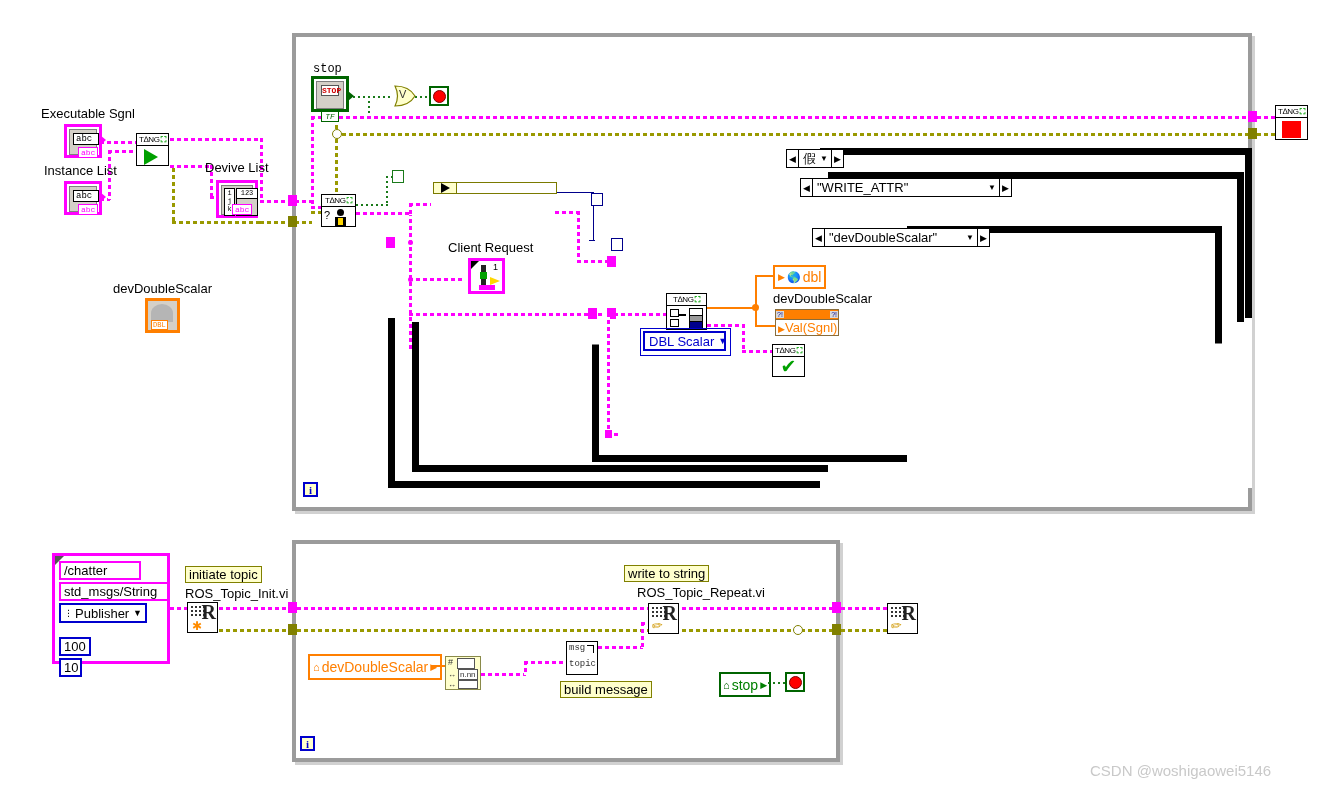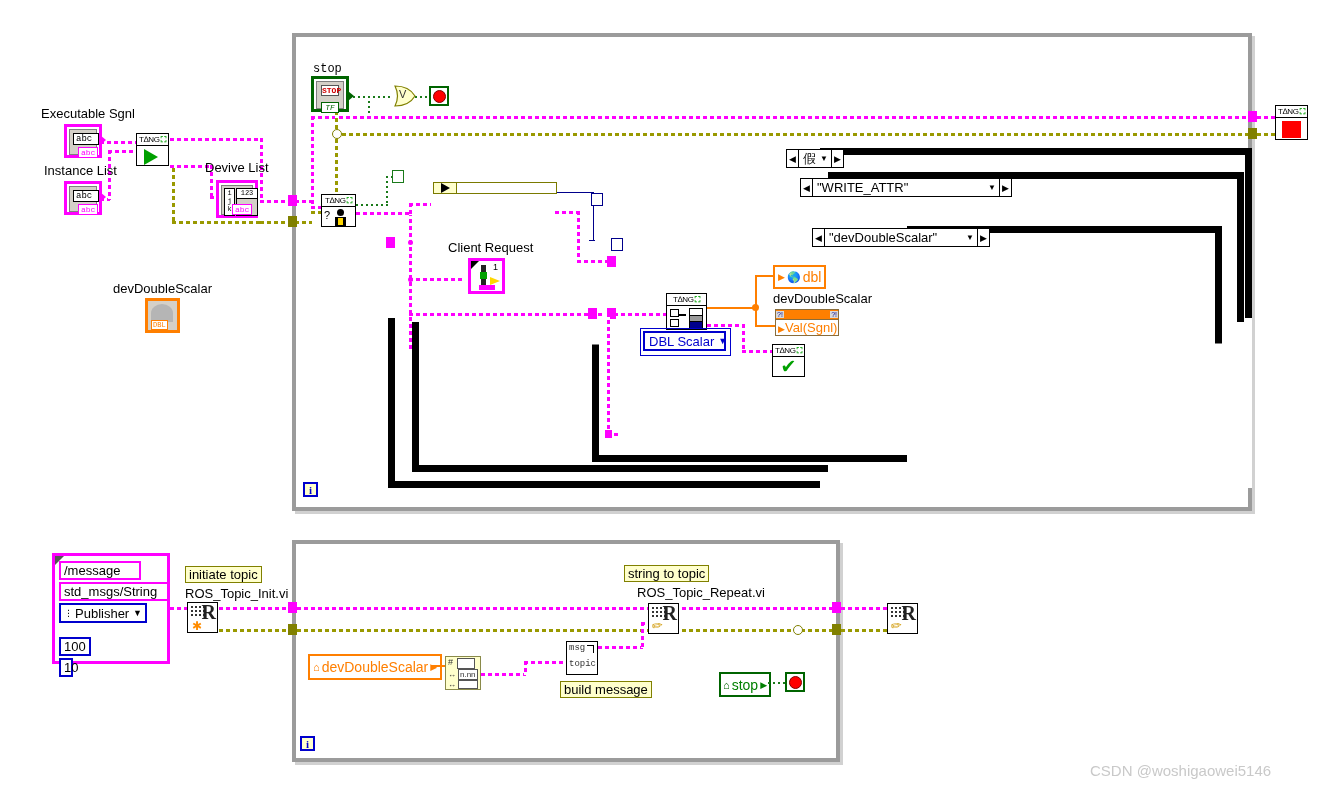--- a/index.html
+++ b/index.html
@@ -49,21 +49,21 @@
   .ctrl-str .body{background:#d4d0c8;border:1px solid #7f7f7f;display:flex;flex-direction:column;}
   .abcbox{background:#fff;border:1px solid #000;font-family:"Liberation Mono",monospace;
           font-size:9px;padding:0 2px;margin:3px 2px 1px 3px;width:20px;}
   .abctag{font-family:"Liberation Mono",monospace;font-size:8px;color:#FF00FF;
           background:#fff;border:1px solid #FF00FF;align-self:flex-start;margin:1px 0 0 8px;padding:0 2px;}
   .stop-ctrl{border:3px solid #006400;background:#fff;padding:2px;box-sizing:border-box;}
   .stop-ctrl .body{background:#d4d0c8;border:1px solid #7f7f7f;}
   .stop-txt{color:#D00000;font-family:"Liberation Mono",monospace;font-size:8px;font-weight:bold;
             background:#fff;border:1px solid #555;margin:3px 4px 2px;text-align:center;}
   .tf-tag{font-family:"Liberation Mono",monospace;font-size:8px;color:#006400;background:#fff;
-          border:1px solid #006400;width:16px;text-align:center;margin:6px auto;font-style:italic;}
+          border:1px solid #006400;width:16px;text-align:center;margin:15px auto;font-style:italic;}
   
   .subvi{background:#fff;border:1px solid #000;box-sizing:border-box;position:absolute;}
   .tangobar{height:11px;background:#fff;border-bottom:1px solid #000;display:flex;
             align-items:center;justify-content:center;font-size:8px;
             font-family:"Liberation Sans",sans-serif;letter-spacing:-0.3px;color:#000;}
   .tangobar .gl{color:#00A000;font-weight:bold;margin-left:1px;}
   
   .led{border:2px solid #006400;background:#fff;width:20px;height:20px;
        display:flex;align-items:center;justify-content:center;box-sizing:border-box;}
   .led i{display:block;width:11px;height:11px;border-radius:50%;background:#FF0000;
@@ -392,29 +392,29 @@
   </div>
   <div style="position:relative;height:23px;">
     <span class="abs" style="left:6px;top:3px;width:19px;height:17px;background:#FF0000;"></span>
   </div>
 </div>
 
 <div class="abs loop" style="left:292px;top:540px;width:548px;height:222px;"></div>
 
 <div class="abs ros-cluster" style="left:52px;top:553px;width:118px;height:111px;">
   <div style="position:absolute;left:0;top:0;width:0;height:0;border-left:9px solid #555;border-bottom:9px solid transparent;"></div>
-  <div class="abs ros-str" style="left:4px;top:5px;width:82px;height:19px;">/message</div>
+  <div class="abs ros-str" style="left:4px;top:5px;width:82px;height:19px;">/chatter</div>
   <div class="abs ros-str" style="left:4px;top:26px;width:110px;height:19px;">std_msgs/String</div>
   <div class="abs ros-enum" style="left:4px;top:47px;width:88px;height:20px;">
     <span style="font-size:9px;">⋮</span>
     <span>Publisher</span>
     <span style="font-size:9px;margin-left:auto;">▼</span>
   </div>
   <div class="abs ros-num" style="left:4px;top:69px;width:32px;height:19px;">100</div>
-  <div class="abs ros-num" style="left:4px;top:90px;width:14px;height:19px;">10</div>
+  <div class="abs ros-num" style="left:4px;top:90px;width:23px;height:19px;">10</div>
 </div>
 
 <div class="abs w w-pink-h" style="left:170px;top:607px;width:17px;"></div>
 
 <div class="abs free-label" style="left:185px;top:566px;">initiate topic</div>
 <div class="abs lbl" style="left:185px;top:587px;">ROS_Topic_Init.vi</div>
 <div class="ros-vi" style="left:187px;top:602px;">
   <span class="dots"></span>
   <span class="rch">R</span>
   <span class="abs" style="left:4px;bottom:1px;font-size:12px;color:#FF8C00;line-height:10px;">✱</span>
@@ -458,21 +458,21 @@
   <span class="abs" style="left:20px;top:3px;width:7px;height:1px;background:#000;"></span>
   <span class="abs" style="left:26px;top:3px;width:1px;height:8px;background:#000;"></span>
   <span class="abs" style="left:2px;top:17px;font-size:9px;color:#333;font-family:'Liberation Mono',monospace;">topic</span>
 </div>
 <div class="abs free-label" style="left:560px;top:681px;">build message</div>
 
 <div class="abs w w-pink-h" style="left:598px;top:646px;width:45px;"></div>
 <div class="abs w w-pink-v" style="left:641px;top:622px;height:26px;"></div>
 <div class="abs w w-pink-h" style="left:641px;top:622px;width:22px;"></div>
 
-<div class="abs free-label" style="left:624px;top:565px;">string to topic</div>
+<div class="abs free-label" style="left:624px;top:565px;">write to string</div>
 <div class="abs lbl" style="left:637px;top:586px;">ROS_Topic_Repeat.vi</div>
 <div class="ros-vi" style="left:648px;top:603px;">
   <span class="dots"></span>
   <span class="rch">R</span>
   <span class="abs" style="left:3px;bottom:2px;font-size:13px;color:#d4a017;line-height:10px;transform:rotate(-10deg);">✏</span>
 </div>
 
 <div class="abs localvar-green" style="left:719px;top:672px;height:21px;">
   <span style="font-size:11px;color:#006400;">⌂</span>
   <span>stop</span>

